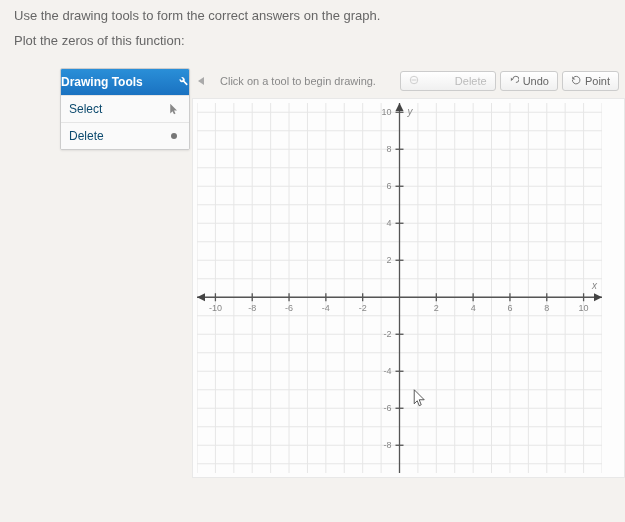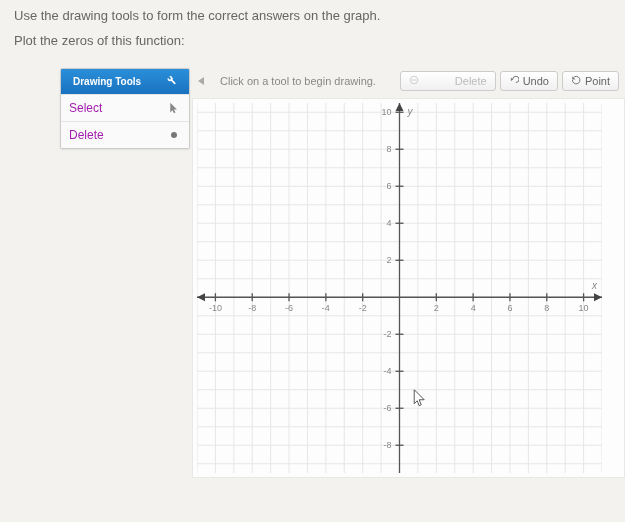--- a/index.html
+++ b/index.html
@@ -31,39 +31,39 @@
       width: 130px;
       border: 1px solid #ccc;
       background: #fff;
       border-radius: 2px;
       overflow: hidden;
       box-shadow: 0 1px 2px rgba(0,0,0,0.08);
     }
     .tools-header {
       background: linear-gradient(#2a8fd8, #1a72c1);
       color: #fff;
-      font-size: 10px;
+      font-size: 12px;
       font-weight: bold;
-      padding: 6px 12px;
+      padding: 6px 0;
       display: flex;
       justify-content: space-between;
       align-items: center;
     }
     .tools-header .wrench {
       color: #fff;
       font-size: 11px;
     }
     .tool-row {
       display: flex;
       align-items: center;
       justify-content: space-between;
       padding: 6px 8px;
       border-top: 1px solid #e5e5e5;
       font-size: 12px;
-      color: #a21caf;
+      color: #0c4a6e;
       background: #fafafa;
       cursor: pointer;
     }
     .tool-row:first-of-type { border-top: none; }
     .tool-icon {
       width: 14px;
       height: 14px;
       display: inline-flex;
       align-items: center;
       justify-content: center;

